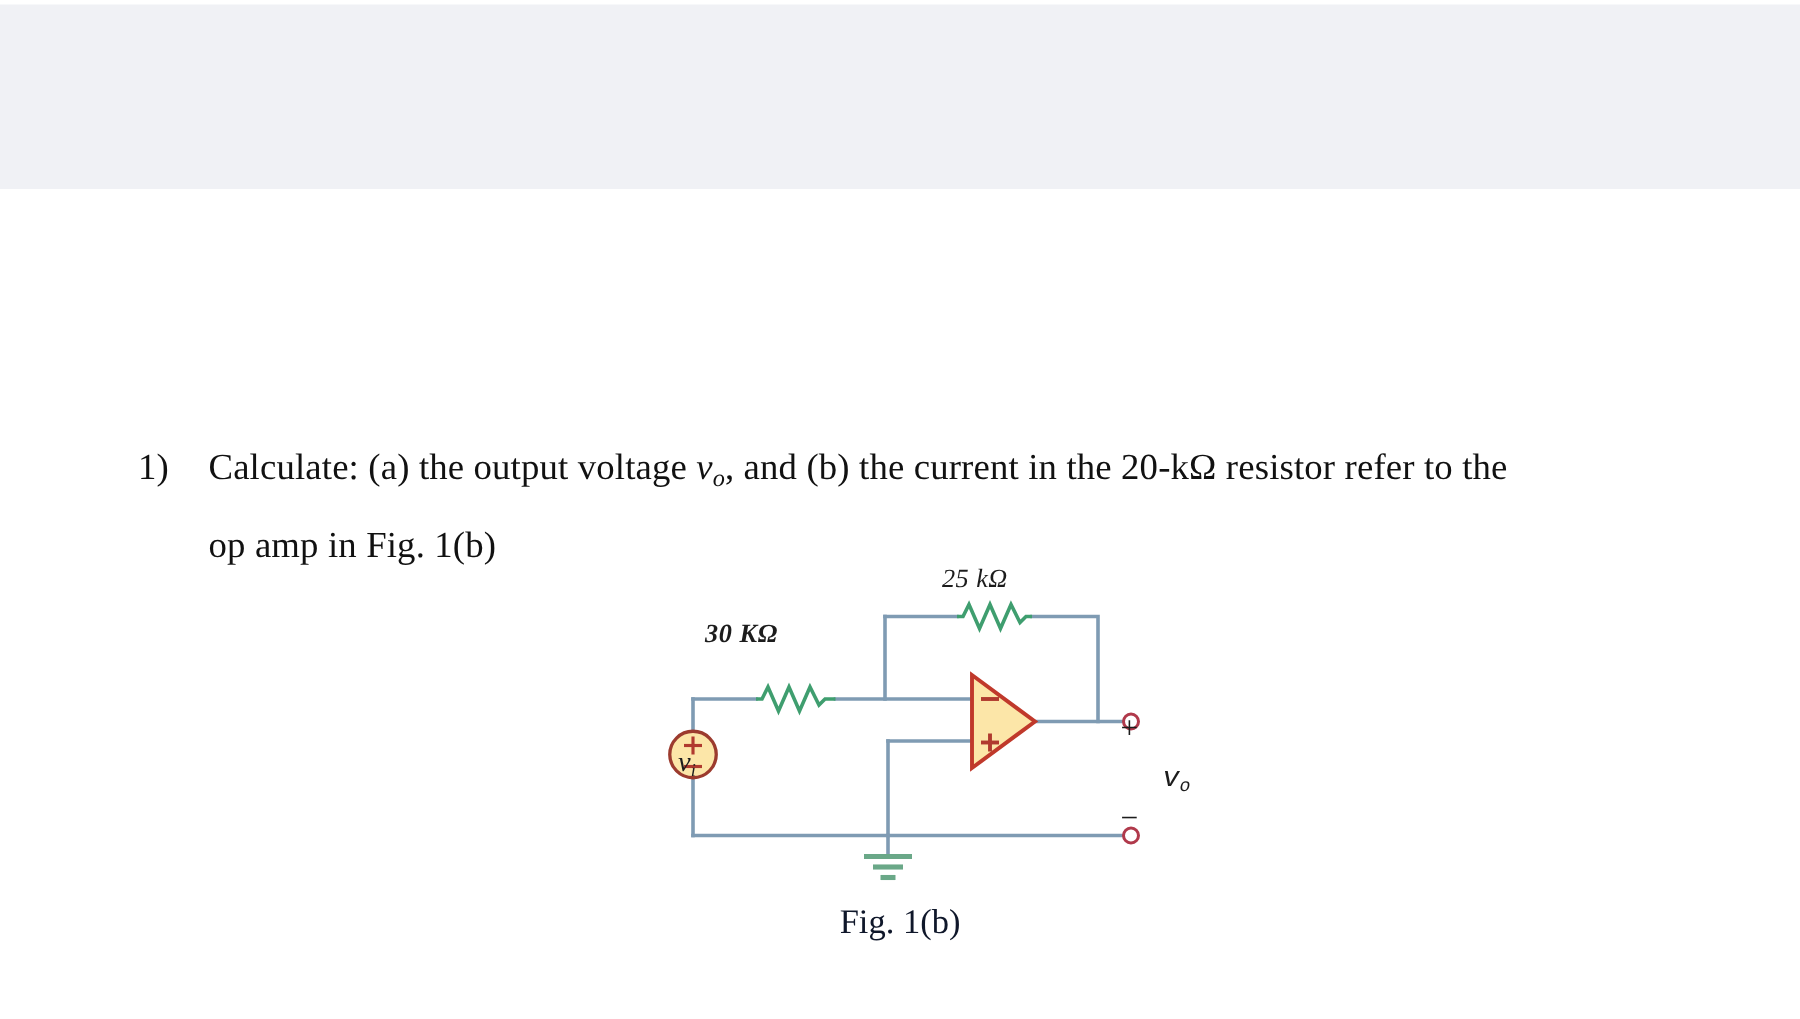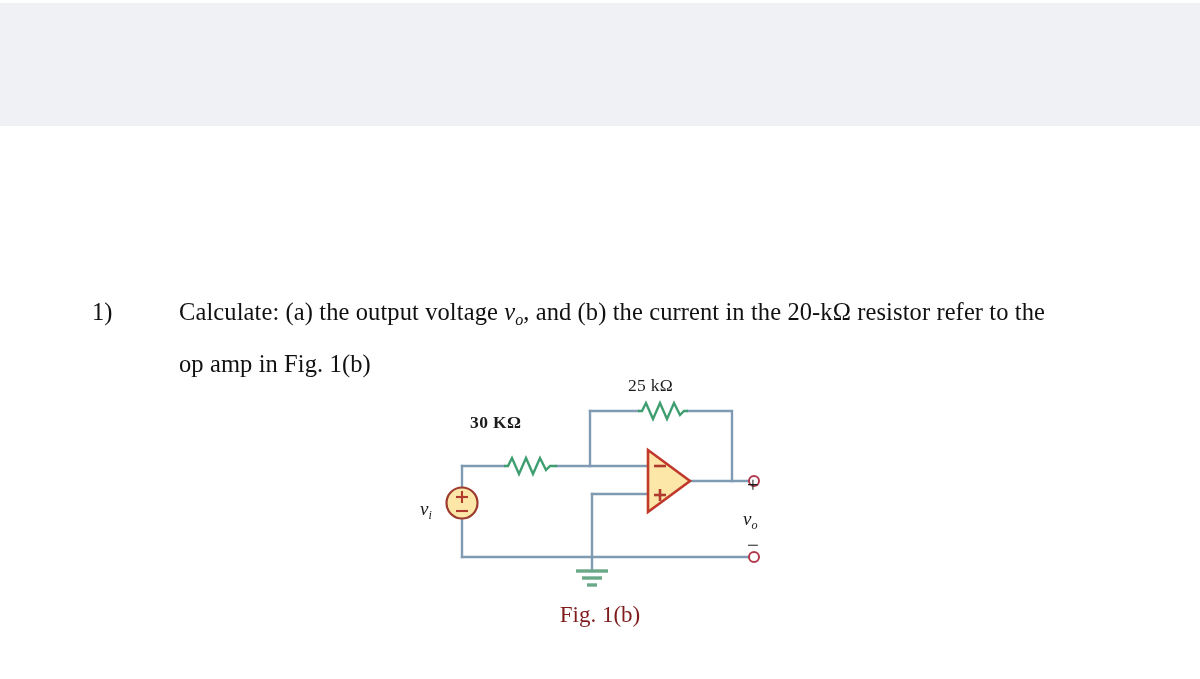--- a/index.html
+++ b/index.html
@@ -40,21 +40,20 @@
     line-height: 44px;
     letter-spacing: 0.1px;
     white-space: pre;
   }
   .q-marker {
     width: 47px;
     flex: 0 0 47px;
   }
   .q-text {
     flex: 1 1 auto;
-    margin-left: 40px;
   }
   .q-line-2 {
     padding-left: 47px;
     align-items: center;
   }
   .mathvar {
     font-style: italic;
     font-family: "Liberation Serif", "DejaVu Serif", serif;
   }
   .mathvar sub {
@@ -77,41 +76,43 @@
     left: 0;
     top: 0;
   }
   .fig-label {
     position: absolute;
     left: 0;
     top: 232px;
     width: 400px;
     text-align: center;
     font-size: 23px;
-    color: #7f1d1d;
+    color: #0f172a;
   }
 
   
   .lbl {
     position: absolute;
     font-size: 17.5px;
     color: #1c1c1c;
     white-space: nowrap;
+    font-style: italic;
   }
   .lbl-25k { left: 228px; top: 5px; letter-spacing: 0.3px; }
   .lbl-20k { left:  70px; top: 42px; font-weight: bold; letter-spacing: 0.4px; }
 
   .lbl-term {
     position: absolute;
     font-size: 19px;
     color: #1c1c1c;
     font-style: italic;
+    margin-left: 32px;
   }
   .lbl-vi { left: 20px; top: 128px; }
-  .lbl-vo { left: 343px; top: 138px; }
+  .lbl-vo { left: 343px; top: 138px; font-family: Liberation Mono, monospace; }
   .lbl-vo sub, .lbl-vi sub {
     font-size: 0.64em;
     vertical-align: -0.3em;
     font-style: italic;
   }
   .sgn {
     position: absolute;
     font-size: 21px;
     color: #1c1c1c;
     font-family: "Liberation Serif", "DejaVu Serif", serif;

